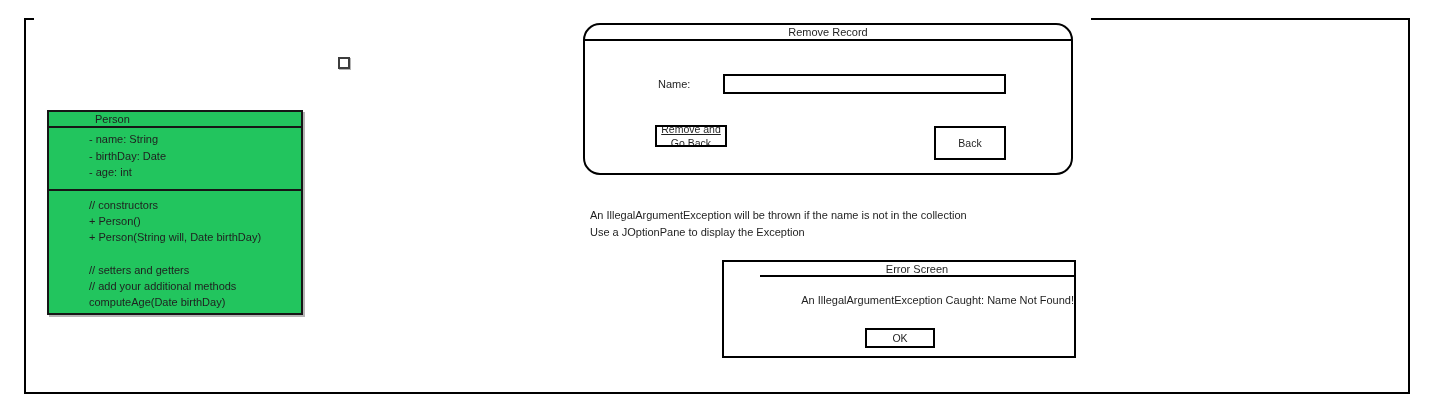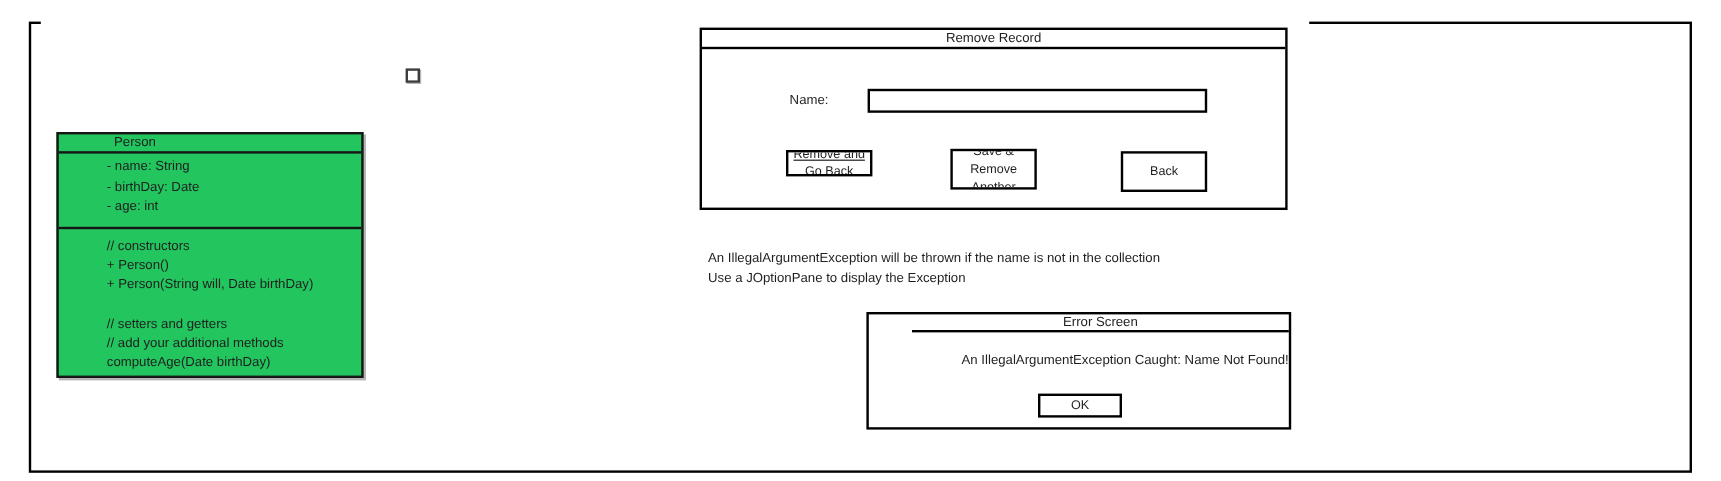--- a/index.html
+++ b/index.html
@@ -69,21 +69,21 @@
   .dialog {
     position: absolute;
     border: 2px solid #000000;
     background: #ffffff;
     font-size: 11px;
   }
   .dlg-titlebar {
     border-bottom: 2px solid #000000;
     text-align: center;
   }
-  .remove-record { left: 583px; top: 23px; width: 490px; height: 152px; }
+  .remove-record { left: 583px; top: 23px; width: 490px; height: 152px; border-radius: 17px; }
   .remove-record .dlg-titlebar { height: 16px; line-height: 15px; }
   .error-screen { left: 722px; top: 260px; width: 354px; height: 98px; padding-left: 36px; }
   .error-screen .dlg-titlebar { height: 15px; line-height: 14px; }
 
   .name-label {
     position: absolute;
     left: 73px; top: 52px;
     line-height: 15px;
   }
   .name-input {
@@ -165,25 +165,20 @@
   <div class="small-square"></div>
 
   <div class="dialog remove-record">
     <div class="dlg-titlebar">Remove Record</div>
     <span class="name-label">Name:</span>
     <input class="name-input" type="text" value="" style="">
     <button class="wf-btn btn-remove-go-back">
       <span class="btn-label">Remove and
 Go Back</span>
     </button>
-    <button class="wf-btn btn-save-remove">
-      <span class="btn-label">Save &amp;
-Remove
-Another</span>
-    </button>
     <button class="wf-btn btn-back">
       <span class="btn-label">Back</span>
     </button>
   </div>
 
   <div class="annotation">
     <div>An IllegalArgumentException will be thrown if the name is not in the collection</div>
     <div>Use a JOptionPane to display the Exception</div>
   </div>
 

